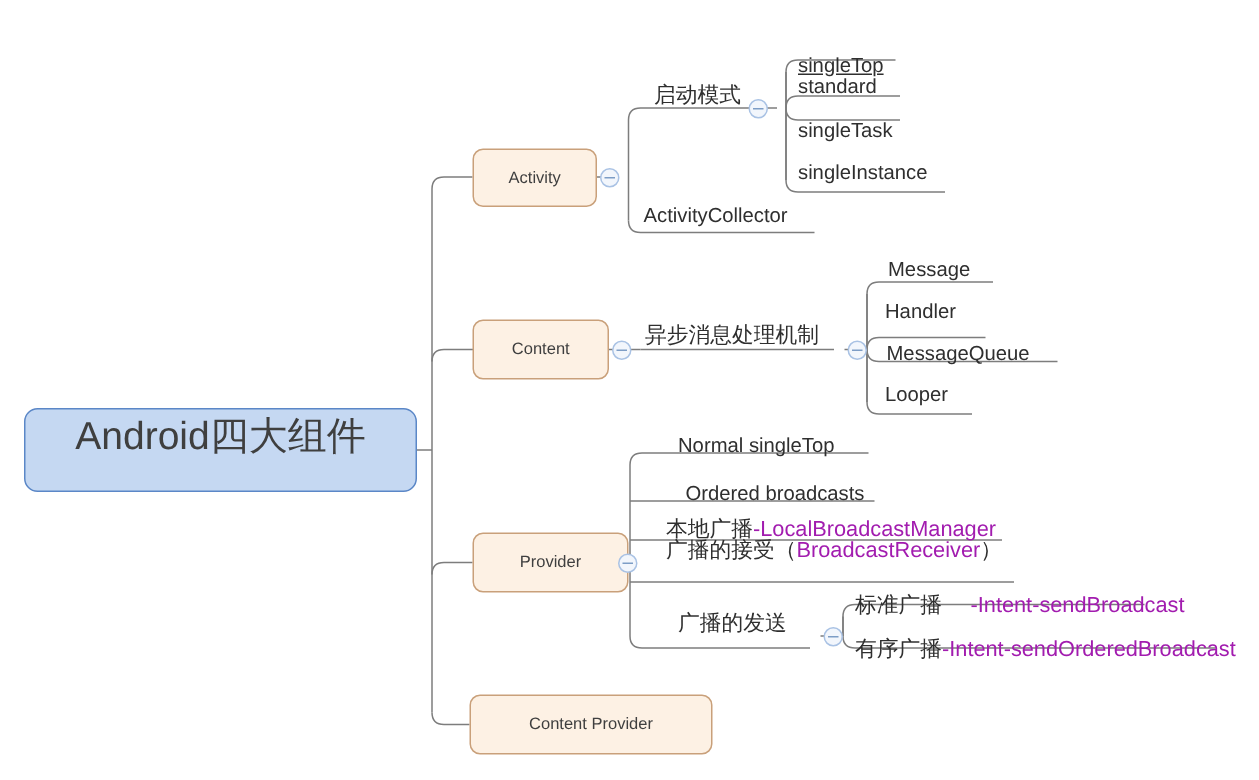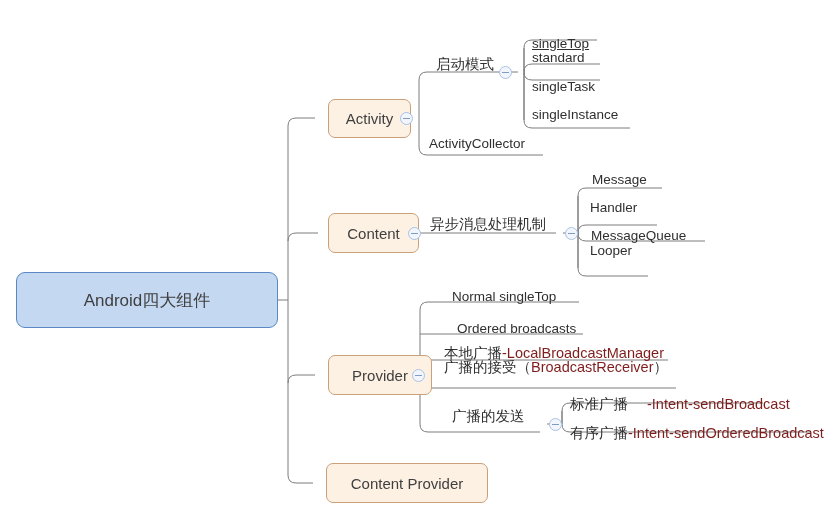--- a/index.html
+++ b/index.html
@@ -25,55 +25,54 @@
     pointer-events: none;
   }
   
   .node-root {
     position: absolute;
     box-sizing: border-box;
     background: #c5d8f2;
     border: 1px solid #5b87c7;
     border-radius: 9px;
     color: #3f3f3f;
-    font-size: 17px;
+    font-size: 26px;
+    display: flex;
+    align-items: flex-start;
+    justify-content: center;
+    white-space: nowrap;
+  }
+  
+  .node-box {
+    position: absolute;
+    box-sizing: border-box;
+    background: #fdf1e4;
+    border: 1px solid #c9a07a;
+    border-radius: 7px;
+    color: #3f3f3f;
+    font-size: 11px;
     display: flex;
     align-items: center;
     justify-content: center;
     white-space: nowrap;
-  }
-  
-  .node-box {
-    position: absolute;
-    box-sizing: border-box;
-    background: #fdf1e4;
-    border: 1px solid #c9a07a;
-    border-radius: 7px;
-    color: #3f3f3f;
-    font-size: 15px;
-    display: flex;
-    align-items: center;
-    justify-content: center;
-    white-space: nowrap;
-    margin-left: 13px;
   }
   
   .node-leaf {
     position: absolute;
     box-sizing: border-box;
     color: #2f2f2f;
     font-size: 13.5px;
     white-space: nowrap;
     line-height: 1;
     display: flex;
     align-items: flex-end;
   }
   .node-leaf .txt { display: inline-block; }
   .node-leaf.cn { font-size: 14.5px; }
-  .en-part { color: #7f1d1d; }
+  .en-part { color: #a21caf; }
   
   .toggle {
     position: absolute;
     width: 13px;
     height: 13px;
     box-sizing: border-box;
     border: 1px solid #a9c2e4;
     border-radius: 50%;
     background: #f2f6fc;
   }
@@ -191,21 +190,21 @@
 
   <div class="node-leaf" style="left:592px; top:169px; height:17px;">
     <span class="txt">Message</span>
   </div>
   <div class="node-leaf" style="left:590px; top:197px; height:17px;">
     <span class="txt">Handler</span>
   </div>
   <div class="node-leaf" style="left:591px; top:225px; height:17px;">
     <span class="txt">MessageQueue</span>
   </div>
-  <div class="node-leaf" style="left:590px; top:240px; height:17px;">
+  <div class="node-leaf" style="left:590px; top:252px; height:17px;">
     <span class="txt">Looper</span>
   </div>
 
   <div class="node-box" style="left:315px; top:355px; width:104px; height:40px;">
     <span>Provider</span>
   </div>
   <div class="toggle" style="left:412px; top:369px;"></div>
 
   <div class="node-leaf" style="left:452px; top:286px; height:17px;">
     <span class="txt">Normal singleTop</span>

